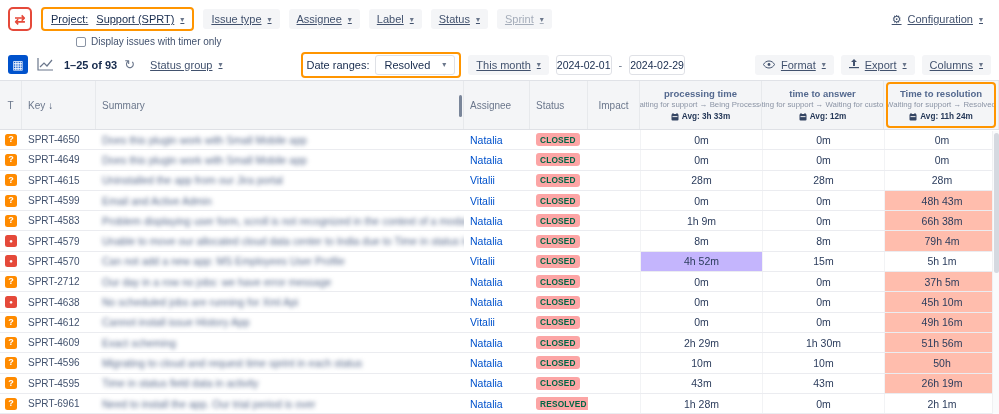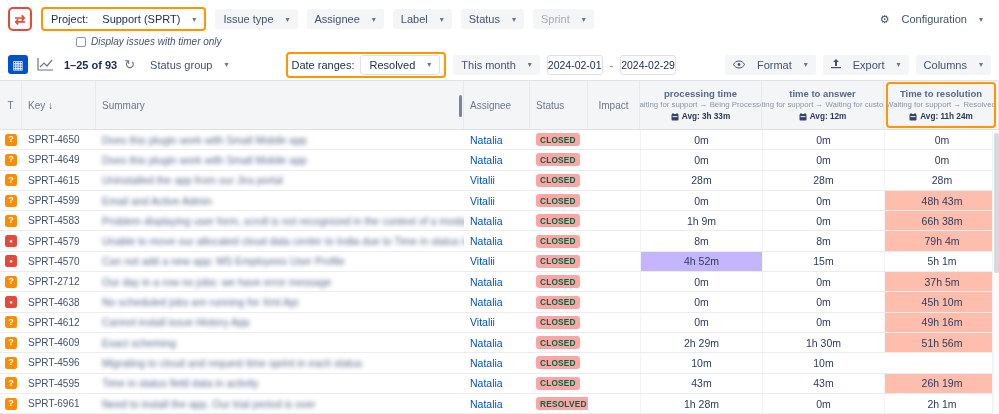--- a/index.html
+++ b/index.html
@@ -11,32 +11,32 @@
 
   
   .topbar { display:flex; align-items:center; gap:9px; padding:5px 8px 1px 8px; height:34px; }
   .logo {
     width:24px; height:24px; border:2px solid #e5493a; border-radius:5px; background:#fff;
     display:flex; align-items:center; justify-content:center; color:#e5493a;
     font-weight:bold; font-size:13px; flex:0 0 auto;
   }
   .annotate { display:inline-flex; align-items:center; gap:6px; border:2px solid #ff9500; border-radius:4px; padding:1px 4px; }
   .control {
-    display:inline-flex; align-items:center; gap:12px; background:#f4f5f7; border-radius:3px;
-    padding:4px 8px; font-size:11px; color:#42526e; cursor:pointer; white-space:nowrap;
+    display:inline-flex; align-items:center; gap:6px; background:#f4f5f7; border-radius:3px;
+    padding:4px 8px; font-size:11px; color:#42526e; cursor:pointer; white-space:nowrap;text-decoration:underline;
   }
   .control.ghost { background:transparent; }
   .control.disabled { color:#a5adba; }
   .chev { font-size:8px; color:#6b778c; }
   .project { background:transparent; padding:3px 4px; }
   .project .lbl { color:#172b4d; }
   .project .val { color:#172b4d; margin-left:2px; }
   .spacer { flex:1; }
 
-  .timer-row { display:flex; align-items:center; gap:5px; padding:1px 0 1px 76px; height:15px;font-style:italic; }
+  .timer-row { display:flex; align-items:center; gap:5px; padding:1px 0 1px 76px; height:15px; }
   .checkbox { width:10px; height:10px; border:1px solid #8993a4; border-radius:2px; background:#fff; cursor:pointer; }
   .timer-label { font-size:10px; color:#42526e; }
 
   
   .toolbar { display:flex; align-items:center; gap:7px; padding:3px 8px; height:31px; }
   .icon-btn { width:20px; height:19px; border-radius:3px; display:flex; align-items:center; justify-content:center; cursor:pointer; color:#42526e; }
   .icon-btn.active { background:#0052cc; color:#fff; font-size:12px; }
   .pagination { font-size:11px; font-weight:bold; color:#172b4d; margin-left:2px; }
   .refresh { font-size:13px; color:#6b778c; cursor:pointer; line-height:1; }
   .flex1 { flex:1; }
@@ -452,20 +452,21 @@
     <div class="td summary-cell">
       <span>Migrating to cloud and request time sprint in each status</span>
     </div>
     <div class="td assignee-cell">Natalia</div>
     <div class="td">
       <span class="lozenge">CLOSED</span>
     </div>
     <div class="td"></div>
     <div class="td time-cell">10m</div>
     <div class="td time-cell">10m</div>
+    <div class="td time-cell hl-red">50h</div>
   </div>
 
   <div class="tr grid-cols">
     <div class="td t-cell">
       <span class="type-icon type-question">?</span>
     </div>
     <div class="td key-cell">SPRT-4595</div>
     <div class="td summary-cell">
       <span>Time in status field data in activity</span>
     </div>

